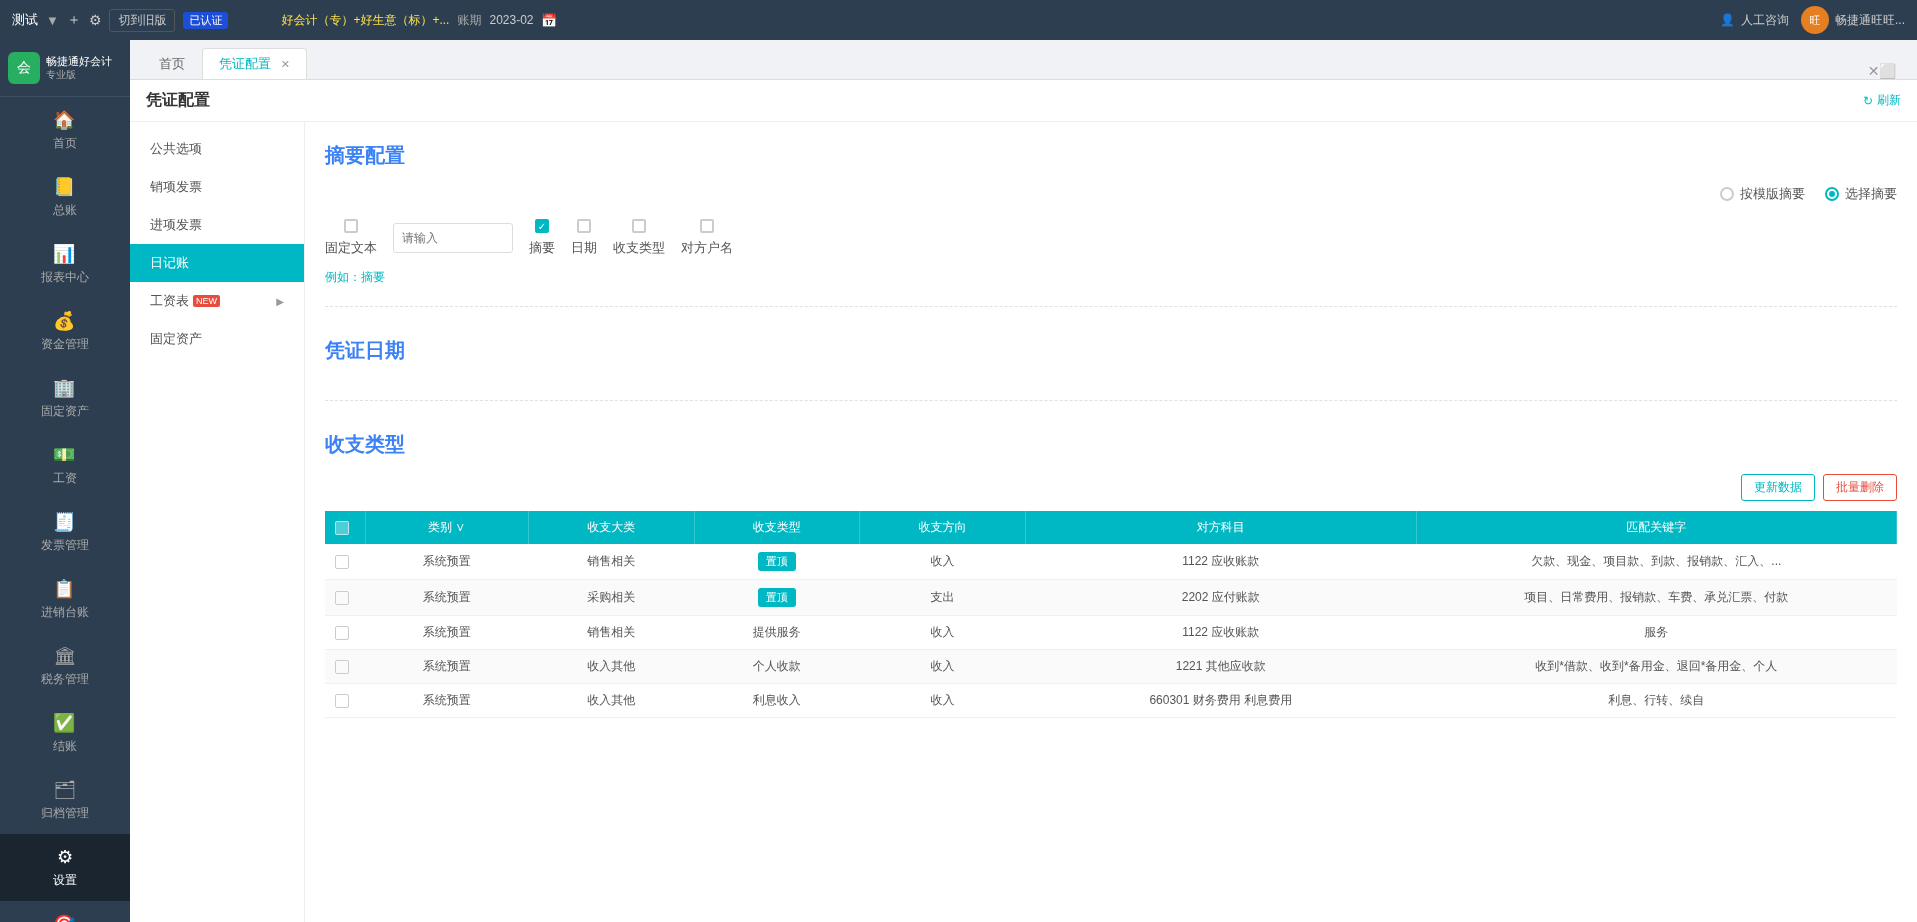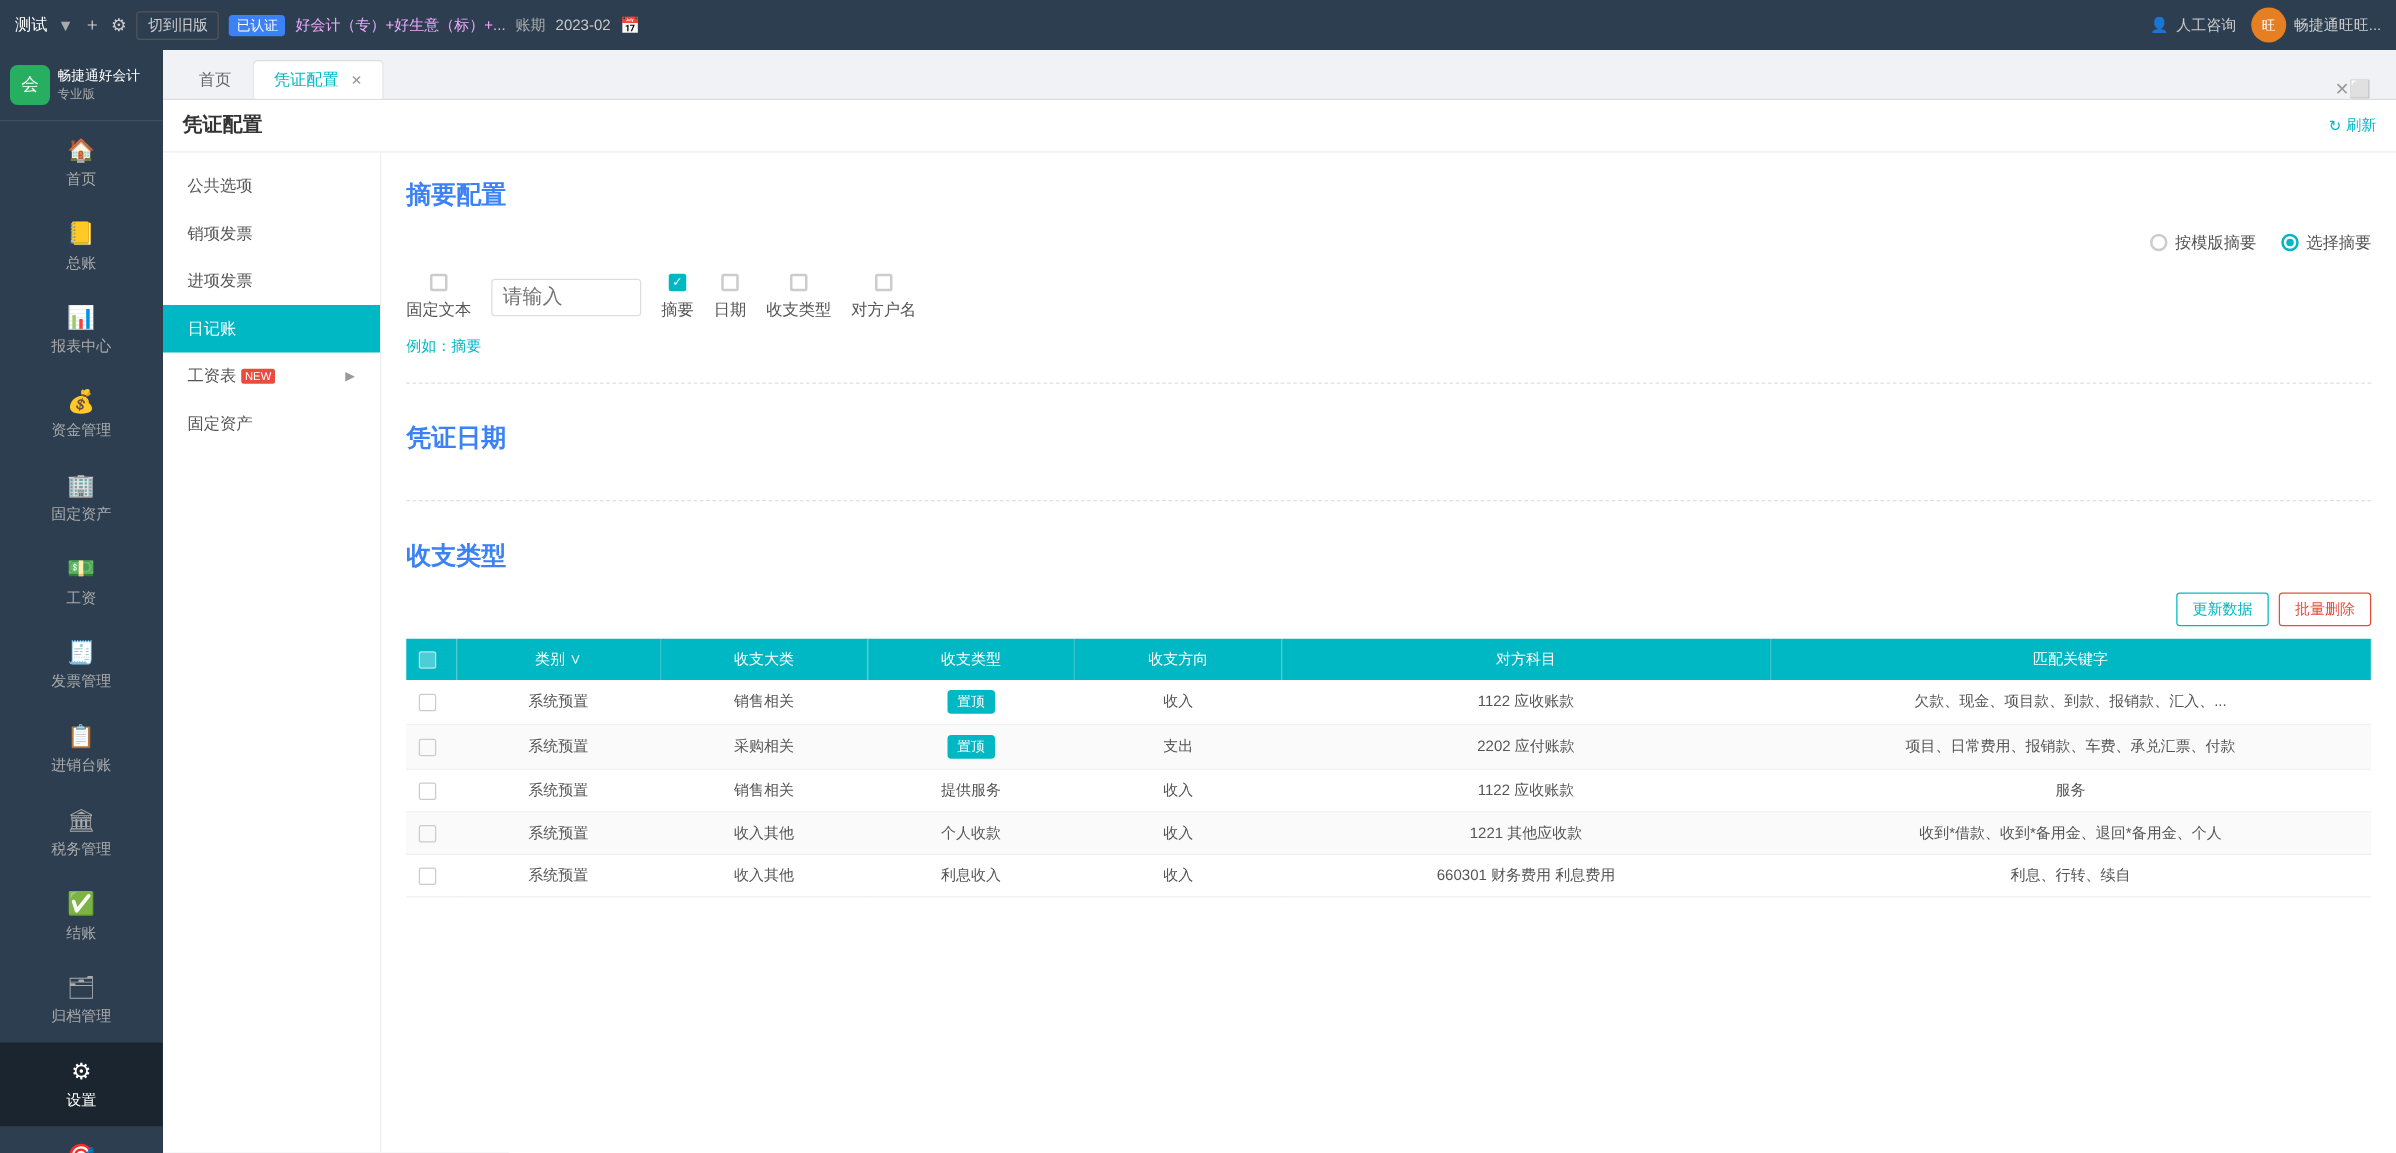--- a/index.html
+++ b/index.html
@@ -20,29 +20,30 @@
     .top-bar-switch-btn {
       background: none;
       border: 1px solid #555;
       color: #ccc;
       padding: 2px 8px;
       border-radius: 3px;
       cursor: pointer;
       font-size: 12px;
     }
     .top-bar-badge {
-      background: #3b82f6;
+      background: #1d4ed8;
       color: #fff;
       padding: 1px 6px;
       border-radius: 3px;
       font-size: 11px;
     }
     .top-bar-tag {
-      color: #f0abfc;
-      font-size: 12px;
+      color: #fde047;
+      font-size: 12px;
+      margin-left: 45px;
     }
     .top-bar-right { display: flex; align-items: center; gap: 12px; }
     .top-bar-user { display: flex; align-items: center; gap: 6px; color: #ccc; font-size: 12px; cursor: pointer; }
     .avatar { width: 28px; height: 28px; border-radius: 50%; background: #e67e22; display: flex; align-items: center; justify-content: center; color: #fff; font-size: 11px; }
 
     
     .main-layout { display: flex; flex: 1; overflow: hidden; }
 
     
     .sidebar {
@@ -234,21 +235,21 @@
       border-radius: 2px;
       display: flex; align-items: center; justify-content: center;
       font-size: 10px;
     }
     .checkbox-box.checked { border-color: #00b8c4; background: #00b8c4; color: #fff; }
     .text-input {
       height: 28px;
       border: 1px solid #ddd;
       border-radius: 3px;
       padding: 14px 8px;
-      font-size: 16px;
+      font-size: 12px;
       width: 120px;
       color: #999;
     }
 
     
     .example-text { color: #00b8c4; font-size: 12px; margin-top: 4px; }
 
     
     .table-header-row {
       display: flex;

